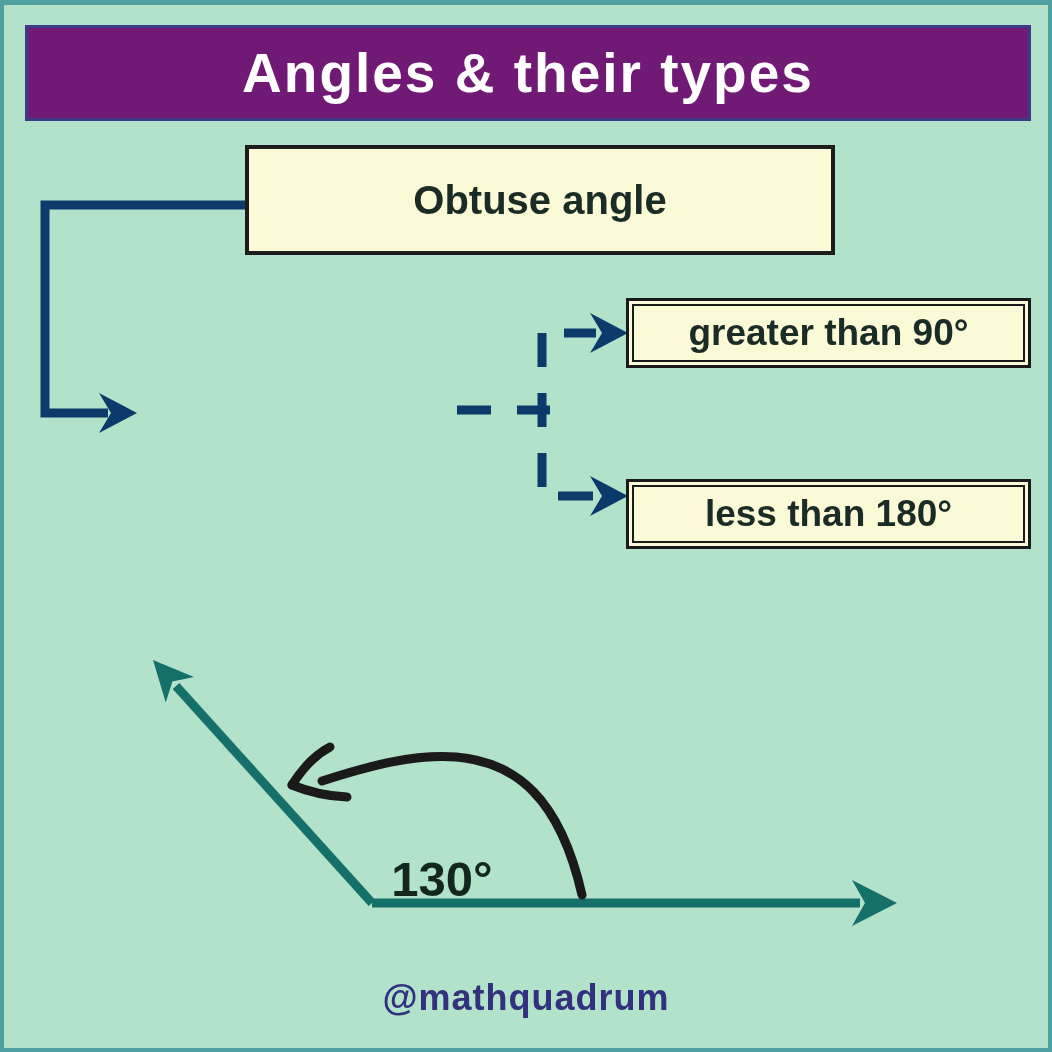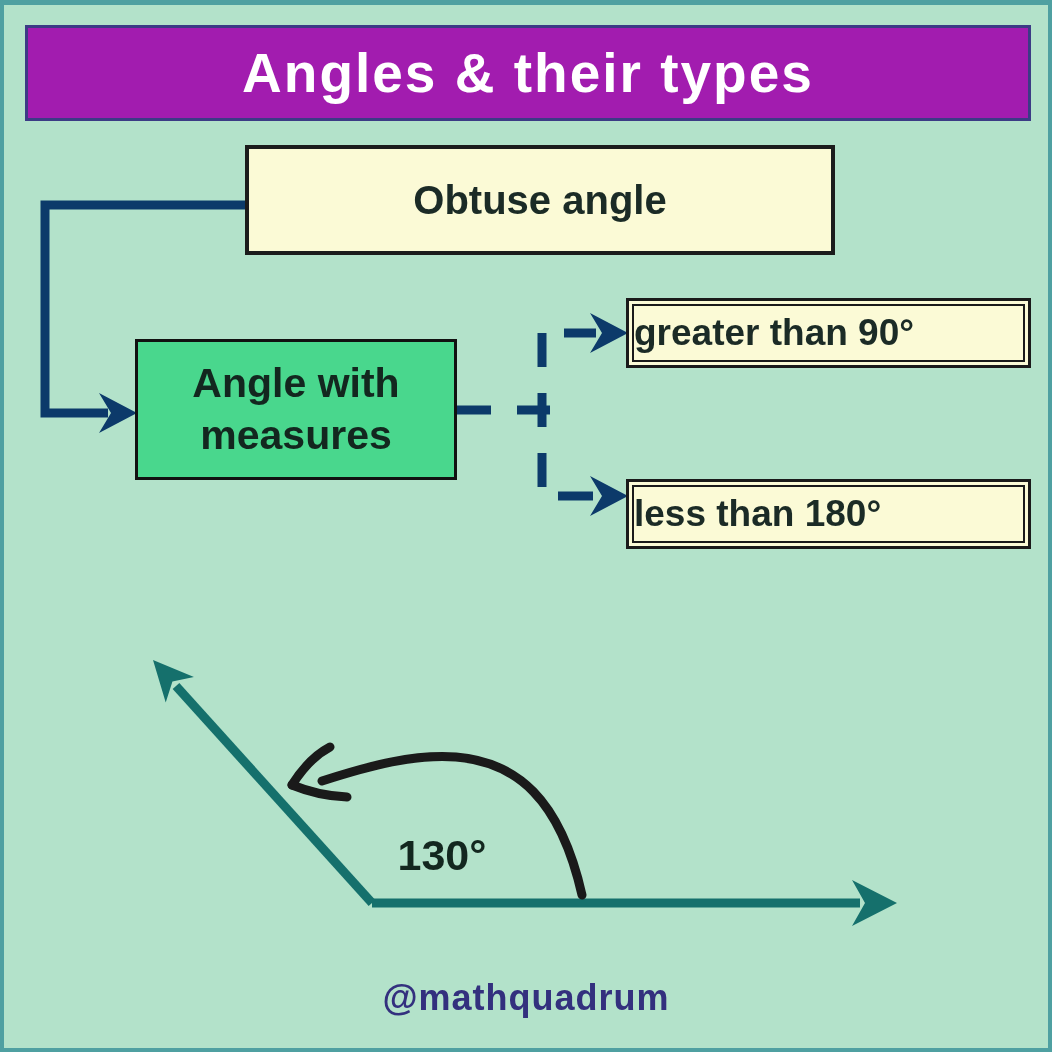--- a/index.html
+++ b/index.html
@@ -22,21 +22,21 @@
     position: absolute;
     left: 0; top: 0;
     width: 1052px; height: 1052px;
     pointer-events: none;
   }
 
   .title-banner {
     position: absolute;
     left: 21px; top: 20px;
     width: 1006px; height: 96px;
-    background: #a21caf;
+    background: #701a75;
     border: 3px solid #3B3B85;
     display: flex;
     align-items: center;
     justify-content: center;
   }
   .title-banner span {
     color: #FFFFFF;
     font-size: 55px;
     font-weight: bold;
     letter-spacing: 2px;
@@ -86,38 +86,38 @@
     background: #FBFAD6;
     border: 3px solid #1A1A1A;
     padding: 3px;
     display: flex;
   }
   .branch-box .inner {
     flex: 1;
     border: 2px solid #1A1A1A;
     display: flex;
     align-items: center;
-    justify-content: flex-start;
+    justify-content: center;
   }
   .branch-box span {
     color: #1B2B26;
     font-size: 37px;
     font-weight: bold;
     white-space: nowrap;
   }
   .branch-top { top: 293px; }
   .branch-bottom { top: 454px; margin-top: 20px; }
 
   .angle-label {
     position: absolute;
-    left: 368px; top: 826px;
+    left: 368px; top: 846px;
     width: 140px;
     text-align: center;
     color: #13271F;
-    font-size: 43px;
+    font-size: 49px;
     font-weight: bold;
   }
 
   .handle {
     position: absolute;
     left: 0; top: 972px;
     width: 100%;
     text-align: center;
     color: #33307E;
     font-size: 36px;
@@ -158,23 +158,20 @@
   </svg>
 
   <div class="title-banner">
     <span>Angles &amp; their types</span>
   </div>
 
   <div class="obtuse-box">
     <span>Obtuse angle</span>
   </div>
 
-  <div class="green-box">
-    <span>Angle with measures</span>
-  </div>
 
   <div class="branch-box branch-top">
     <div class="inner">
       <span>greater than 90°</span>
     </div>
   </div>
   <div class="branch-box branch-bottom">
     <div class="inner">
       <span>less than 180°</span>
     </div>

